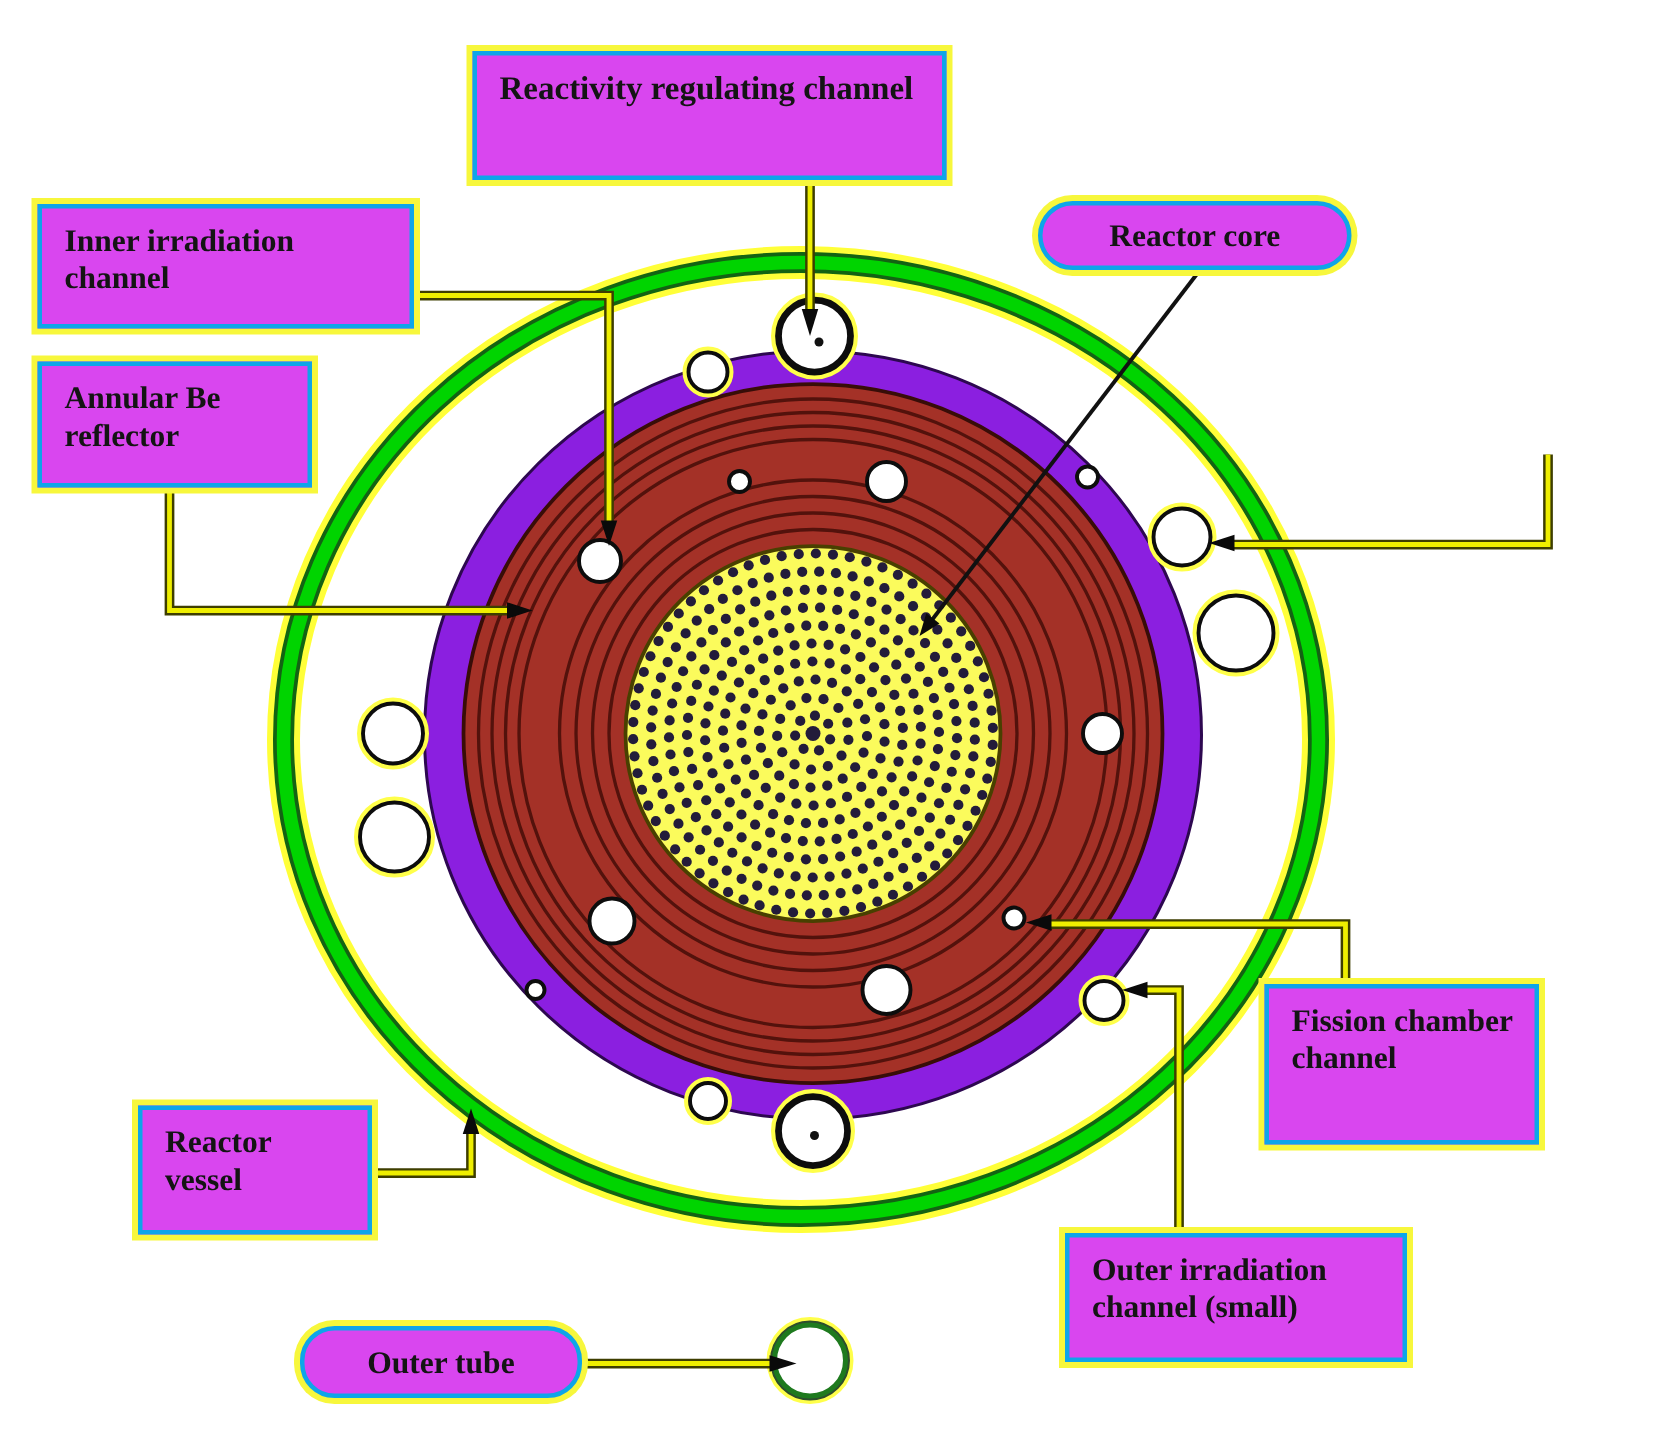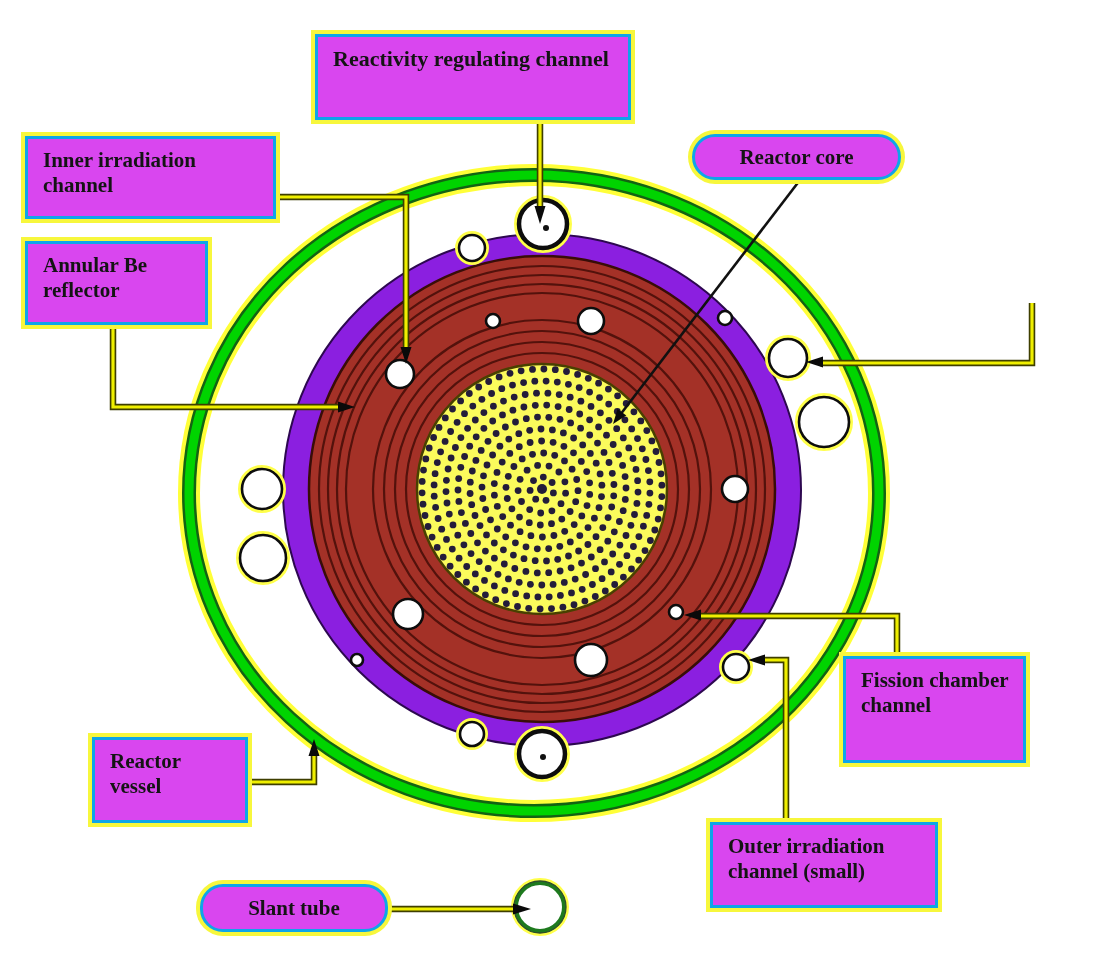--- a/index.html
+++ b/index.html
@@ -553,16 +553,16 @@
 
   <div class="lbl" style="left:92px;top:737px;width:156px;min-height:86px;">
     <span>Reactor vessel</span>
   </div>
 
   <div class="lbl" style="left:662px;top:822px;width:228px;min-height:86px;margin-left:48px;">
     <span>Outer irradiation channel (small)</span>
   </div>
 
   <div class="lbl center" style="left:200px;top:884px;width:188px;height:48px;">
-    <span>Slant tube</span>
+    <span>Outer tube</span>
   </div>
 
 </div>
 
 </body></html>

